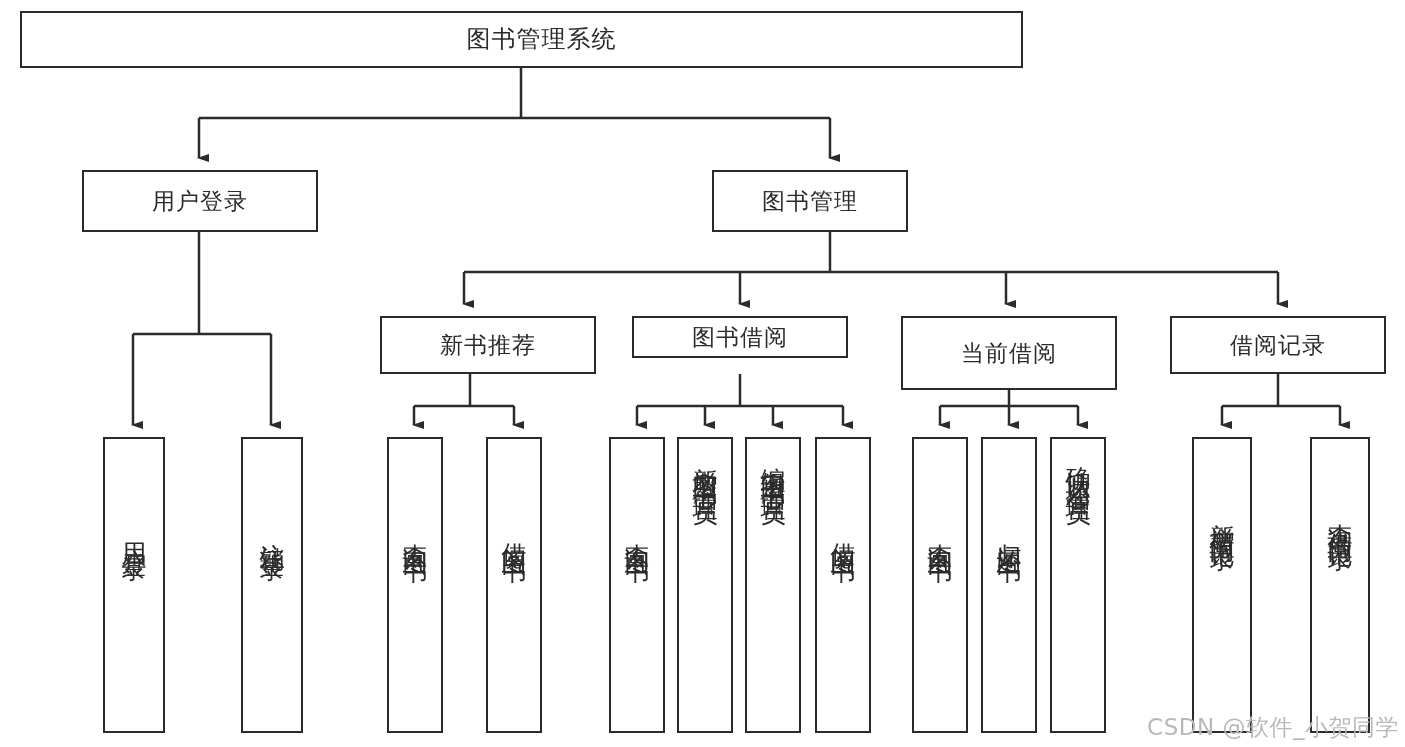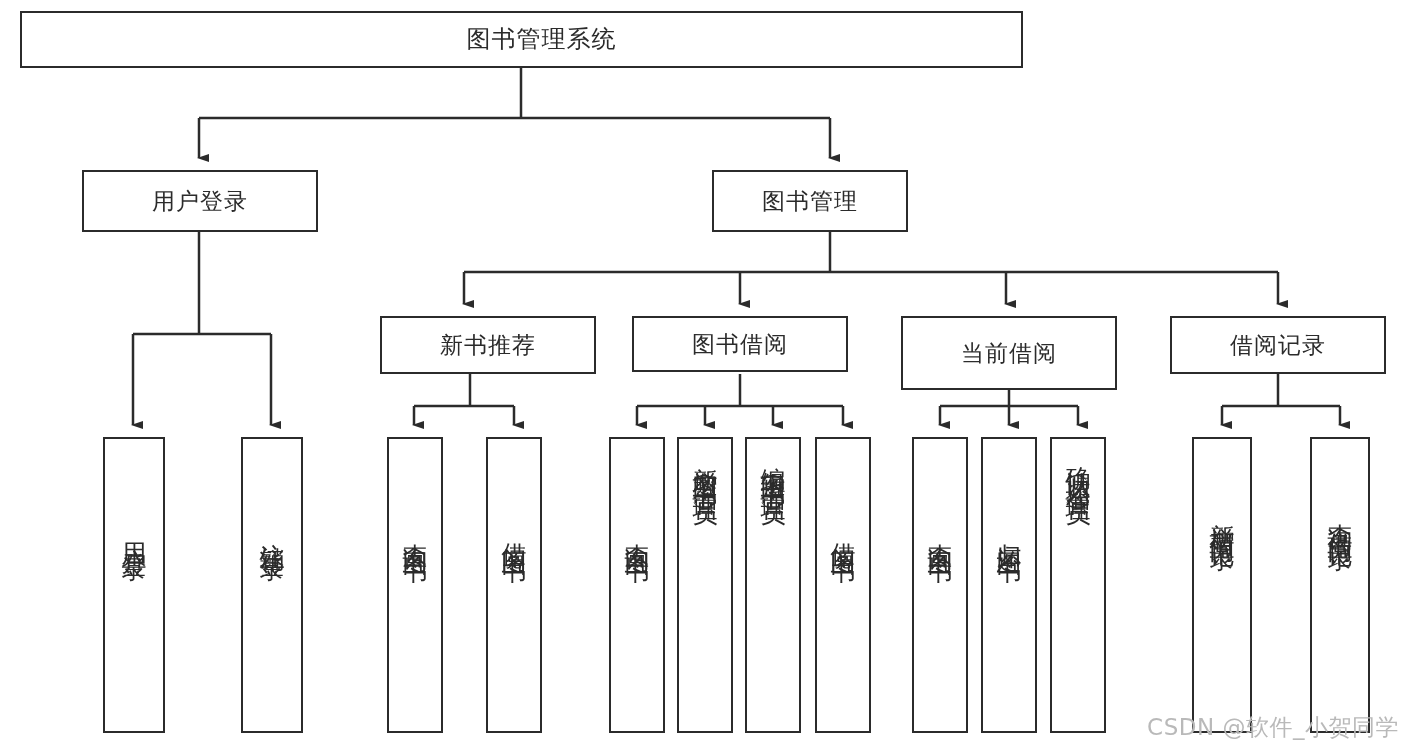--- a/index.html
+++ b/index.html
@@ -134,21 +134,21 @@
   <div class="node" style="left:82px; top:170px; width:236px; height:62px;">
     <span class="node-label">用户登录</span>
   </div>
   <div class="node" style="left:712px; top:170px; width:196px; height:62px;">
     <span class="node-label">图书管理</span>
   </div>
 
   <div class="node" style="left:362px; top:316px; width:216px; height:58px;margin-left:18px;">
     <span class="node-label">新书推荐</span>
   </div>
-  <div class="node" style="left:632px; top:316px; width:216px; height:56px;">
+  <div class="node" style="left:632px; top:316px; width:216px; height:42px;">
     <span class="node-label">图书借阅</span>
   </div>
   <div class="node" style="left:901px; top:316px; width:216px; height:74px;">
     <span class="node-label">当前借阅</span>
   </div>
   <div class="node" style="left:1170px; top:316px; width:216px; height:58px;">
     <span class="node-label">借阅记录</span>
   </div>
 
   <div class="node leaf mid" style="left:103px; top:437px; width:62px; height:296px;">

